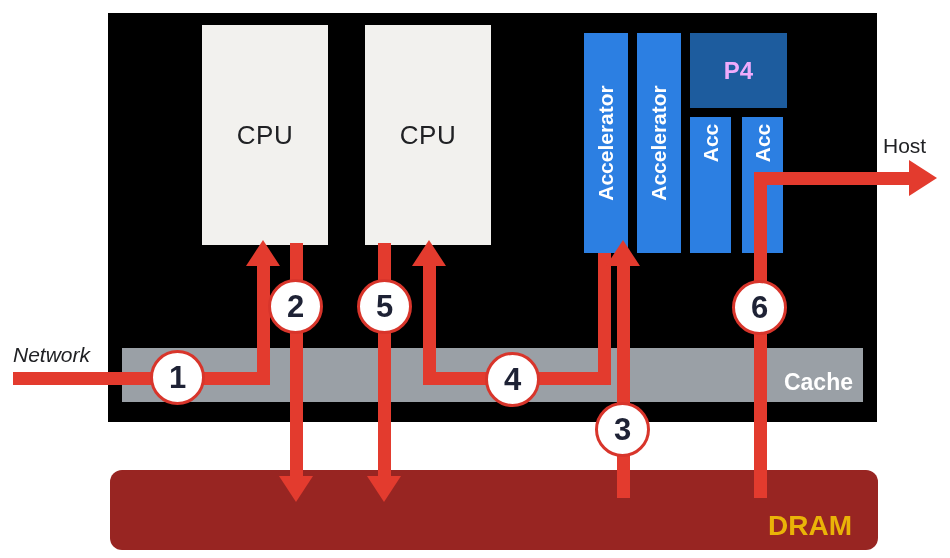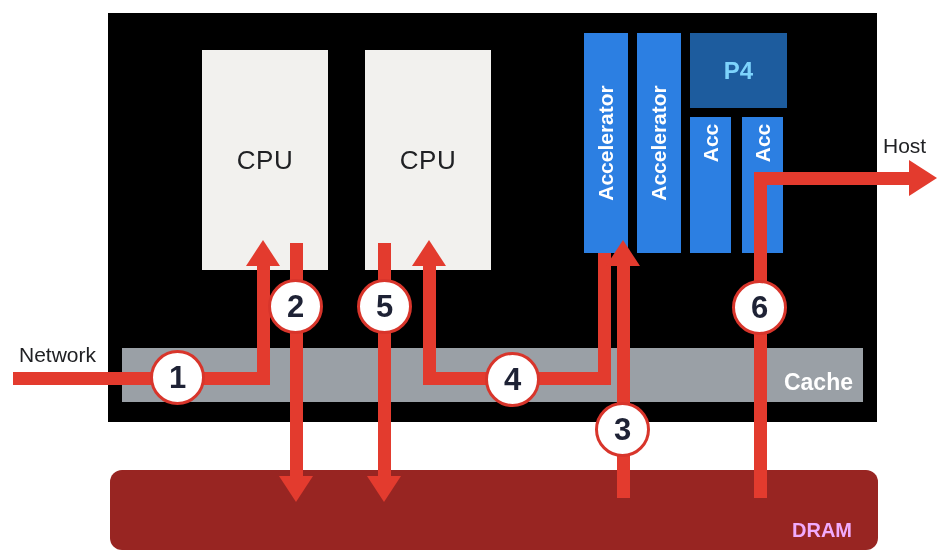--- a/index.html
+++ b/index.html
@@ -17,37 +17,37 @@
   html,body{margin:0;padding:0;background:#ffffff;}
   .stage{
     position:relative;width:950px;height:558px;background:#ffffff;overflow:hidden;
     font-family:"Liberation Sans", sans-serif;
   }
   .abs{position:absolute;}
   
   .package{left:108px;top:13px;width:769px;height:409px;background:var(--pkg-black);}
   .cache{left:122px;top:348px;width:741px;height:54px;background:var(--cache-gray);}
   .cache-label{position:absolute;right:10px;bottom:6px;color:#fff;font-size:23px;font-weight:700;}
-  .cpu{width:126px;height:220px;top:50px;background:var(--cpu-fill);display:flex;align-items:center;justify-content:center;}
+  .cpu{width:126px;height:220px;top:25px;background:var(--cpu-fill);display:flex;align-items:center;justify-content:center;}
   .cpu-left{left:202px;}
   .cpu-right{left:365px;}
   .cpu-label{color:var(--label-ink);font-size:26px;letter-spacing:0.5px;}
   .accel{width:44px;height:220px;top:33px;background:var(--accel-blue);}
   .accel-1{left:584px;}
   .accel-2{left:637px;}
   .p4{left:690px;top:33px;width:97px;height:75px;background:var(--p4-blue);display:flex;align-items:center;justify-content:center;}
-  .p4-label{color:#7dd3fc;font-size:24px;font-weight:700;text-align:center;}
+  .p4-label{color:#f0abfc;font-size:24px;font-weight:700;text-align:center;}
   .accbar{width:41px;height:136px;top:117px;background:var(--accel-blue);}
   .acc-1{left:690px;}
   .acc-2{left:742px;}
   .vlabel{position:absolute;left:50%;top:50%;transform:translate(-50%,-50%) rotate(-90deg);
           white-space:nowrap;color:#fff;font-weight:700;font-size:21px;}
   .vlabel-top{top:26px;}
   .dram{left:110px;top:470px;width:768px;height:80px;background:var(--dram-red);border-radius:12px;}
-  .dram-label{position:absolute;right:26px;bottom:8px;color:#f0abfc;font-size:20px;font-weight:700;margin-left:12px;}
+  .dram-label{position:absolute;right:26px;bottom:8px;color:#eab308;font-size:28px;font-weight:700;margin-left:12px;}
   
   .line{background:var(--arrow-red);}
   .head-up{width:0;height:0;border-left:17px solid transparent;border-right:17px solid transparent;border-bottom:26px solid var(--arrow-red);}
   .head-down{width:0;height:0;border-left:17px solid transparent;border-right:17px solid transparent;border-top:26px solid var(--arrow-red);}
   .head-right{width:0;height:0;border-top:18px solid transparent;border-bottom:18px solid transparent;border-left:28px solid var(--arrow-red);}
   
   .marker{width:55px;height:55px;border-radius:50%;background:#fff;border:3px solid var(--circle-border);
           box-sizing:border-box;display:flex;align-items:center;justify-content:center;
           color:var(--number-ink);font-size:31px;font-weight:700;}
   
@@ -127,16 +127,16 @@
   <div class="abs marker" style="left:485px;top:352px;">
     <span>4</span>
   </div>
   <div class="abs marker" style="left:357px;top:279px;">
     <span>5</span>
   </div>
   <div class="abs marker" style="left:732px;top:280px;">
     <span>6</span>
   </div>
 
-  <div class="abs ext-label" style="left:19px;top:343px;">Network</div>
+  <div class="abs ext-label" style="left:13px;top:343px;font-style:italic;">Network</div>
   <div class="abs ext-label" style="left:883px;top:134px;text-align:center;">Host</div>
 
 </div>
 
 </body></html>

